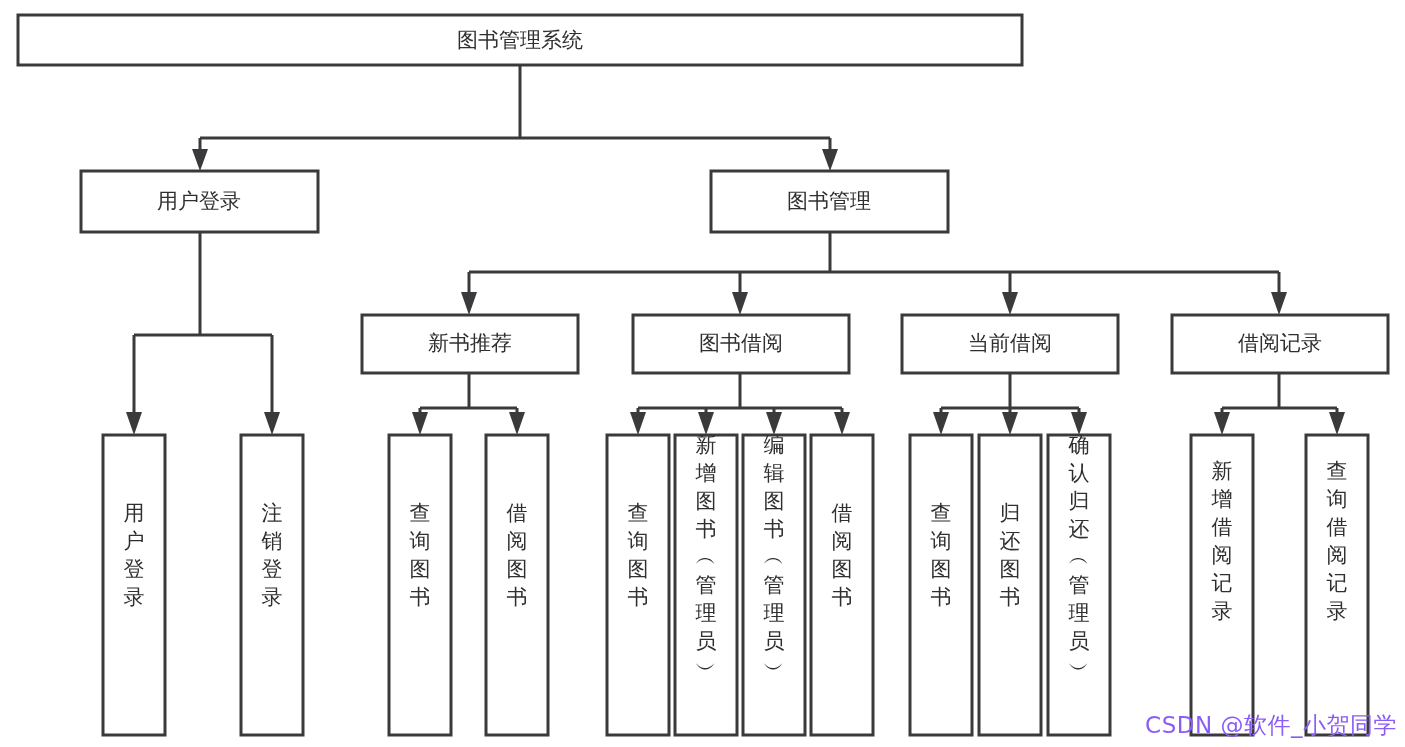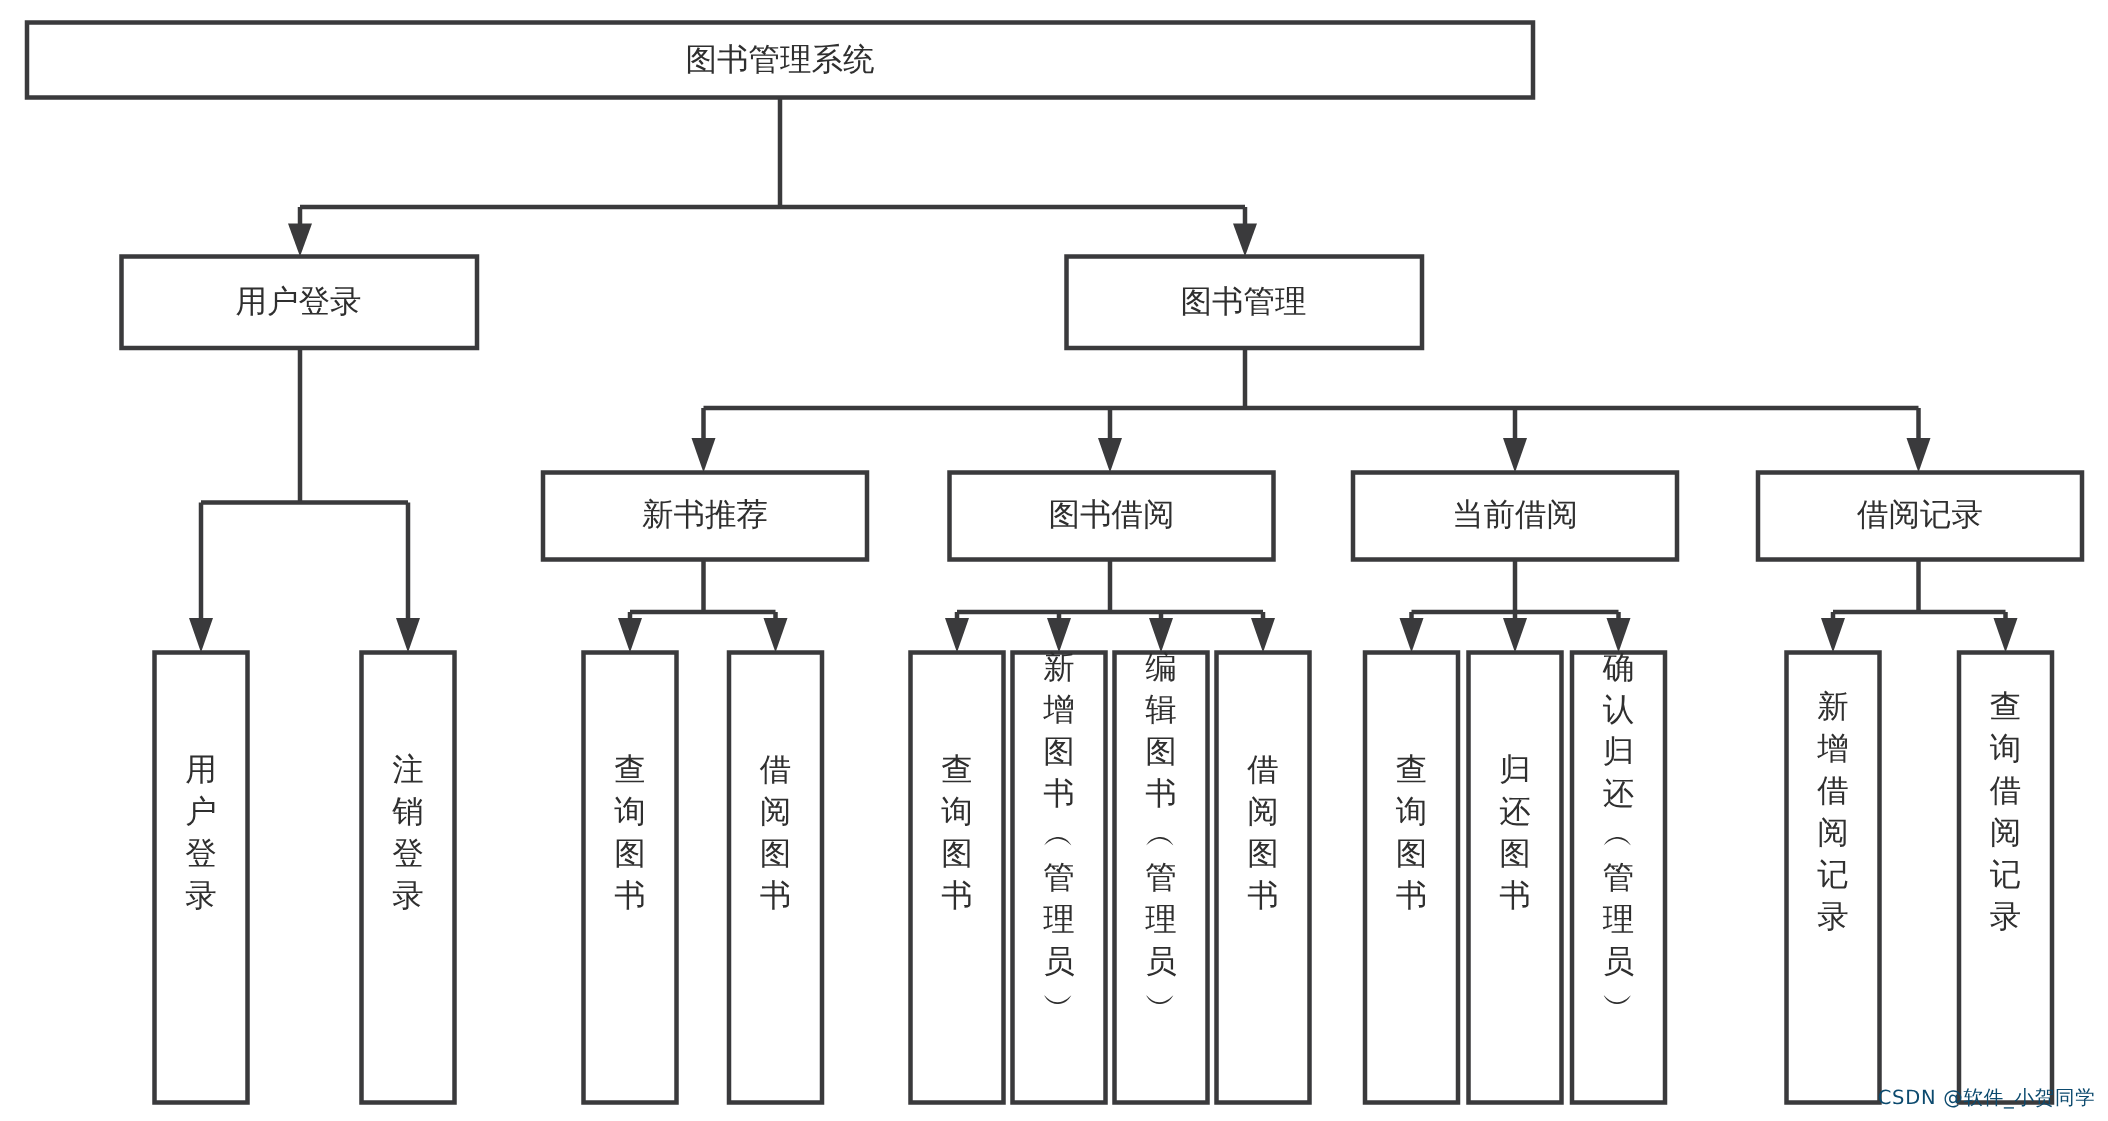--- a/index.html
+++ b/index.html
@@ -52,22 +52,22 @@
     font-family: "DejaVu Sans", "Liberation Sans", sans-serif;
     font-size: 21px;
     fill: #2f2f2f;
     text-anchor: middle;
   }
   .watermark-text {
     position: absolute;
     right: 8px;
     bottom: 6px;
     font-family: "DejaVu Sans", "Liberation Sans", sans-serif;
-    font-size: 13px;
-    color: #0c4a6e;
+    font-size: 23px;
+    color: #8b5cf6;
     letter-spacing: 0.5px;
     white-space: nowrap;
     user-select: none;
   }
 </style>
 </head>
 <body>
 
 <div id="diagram-root">
 

